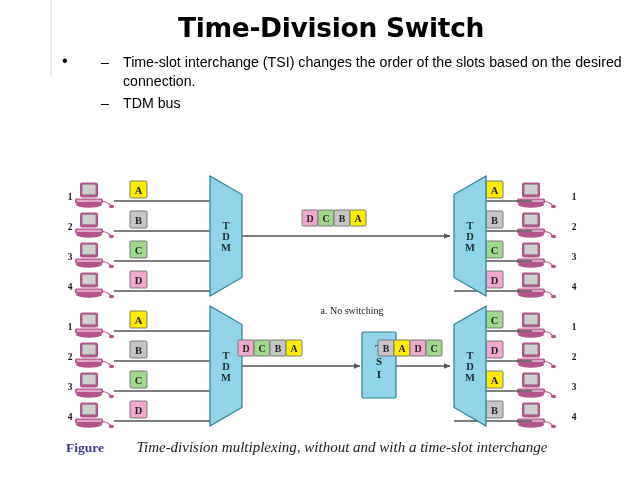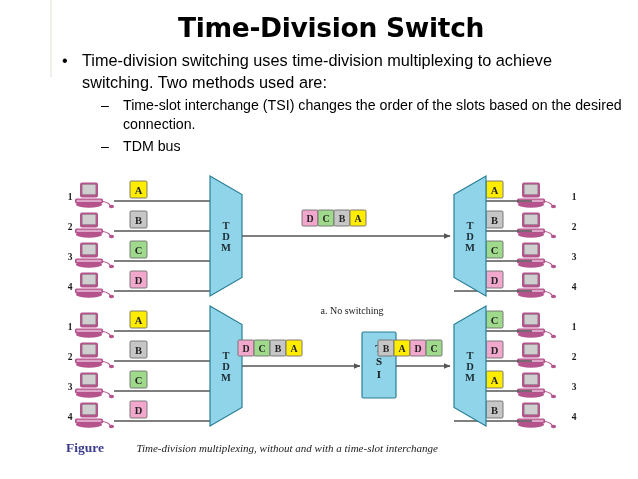--- a/index.html
+++ b/index.html
@@ -100,35 +100,34 @@
     font-family: "Liberation Serif", serif;
     font-size: 13.5px;
     color: #3b3b8f;
     display: inline-block;
     width: 66px;
     font-weight: bold;
   }
   .caption-text {
     font-family: "Liberation Serif", serif;
     font-style: italic;
-    font-size: 11px;
+    font-size: 15px;
     color: #1a1a1a;
   }
 </style>
 </head>
 <body>
 
 <div class="left-rule"></div>
 
 <div class="slide-title">Time-Division Switch</div>
 
 <div class="bullets">
   <div class="bullet-l1">
     <span class="dot">•</span>
-    <span>Time-division switching uses time-division multiplexing to achieve switching. Two methods used are:</span>
   </div>
   <div class="bullet-l2">
     <span class="dash">–</span>
     <span>Time-slot interchange (TSI) changes the order of the slots based on the desired connection.</span>
   </div>
   <div class="bullet-l2">
     <span class="dash">–</span>
     <span>TDM bus</span>
   </div>
 </div>

